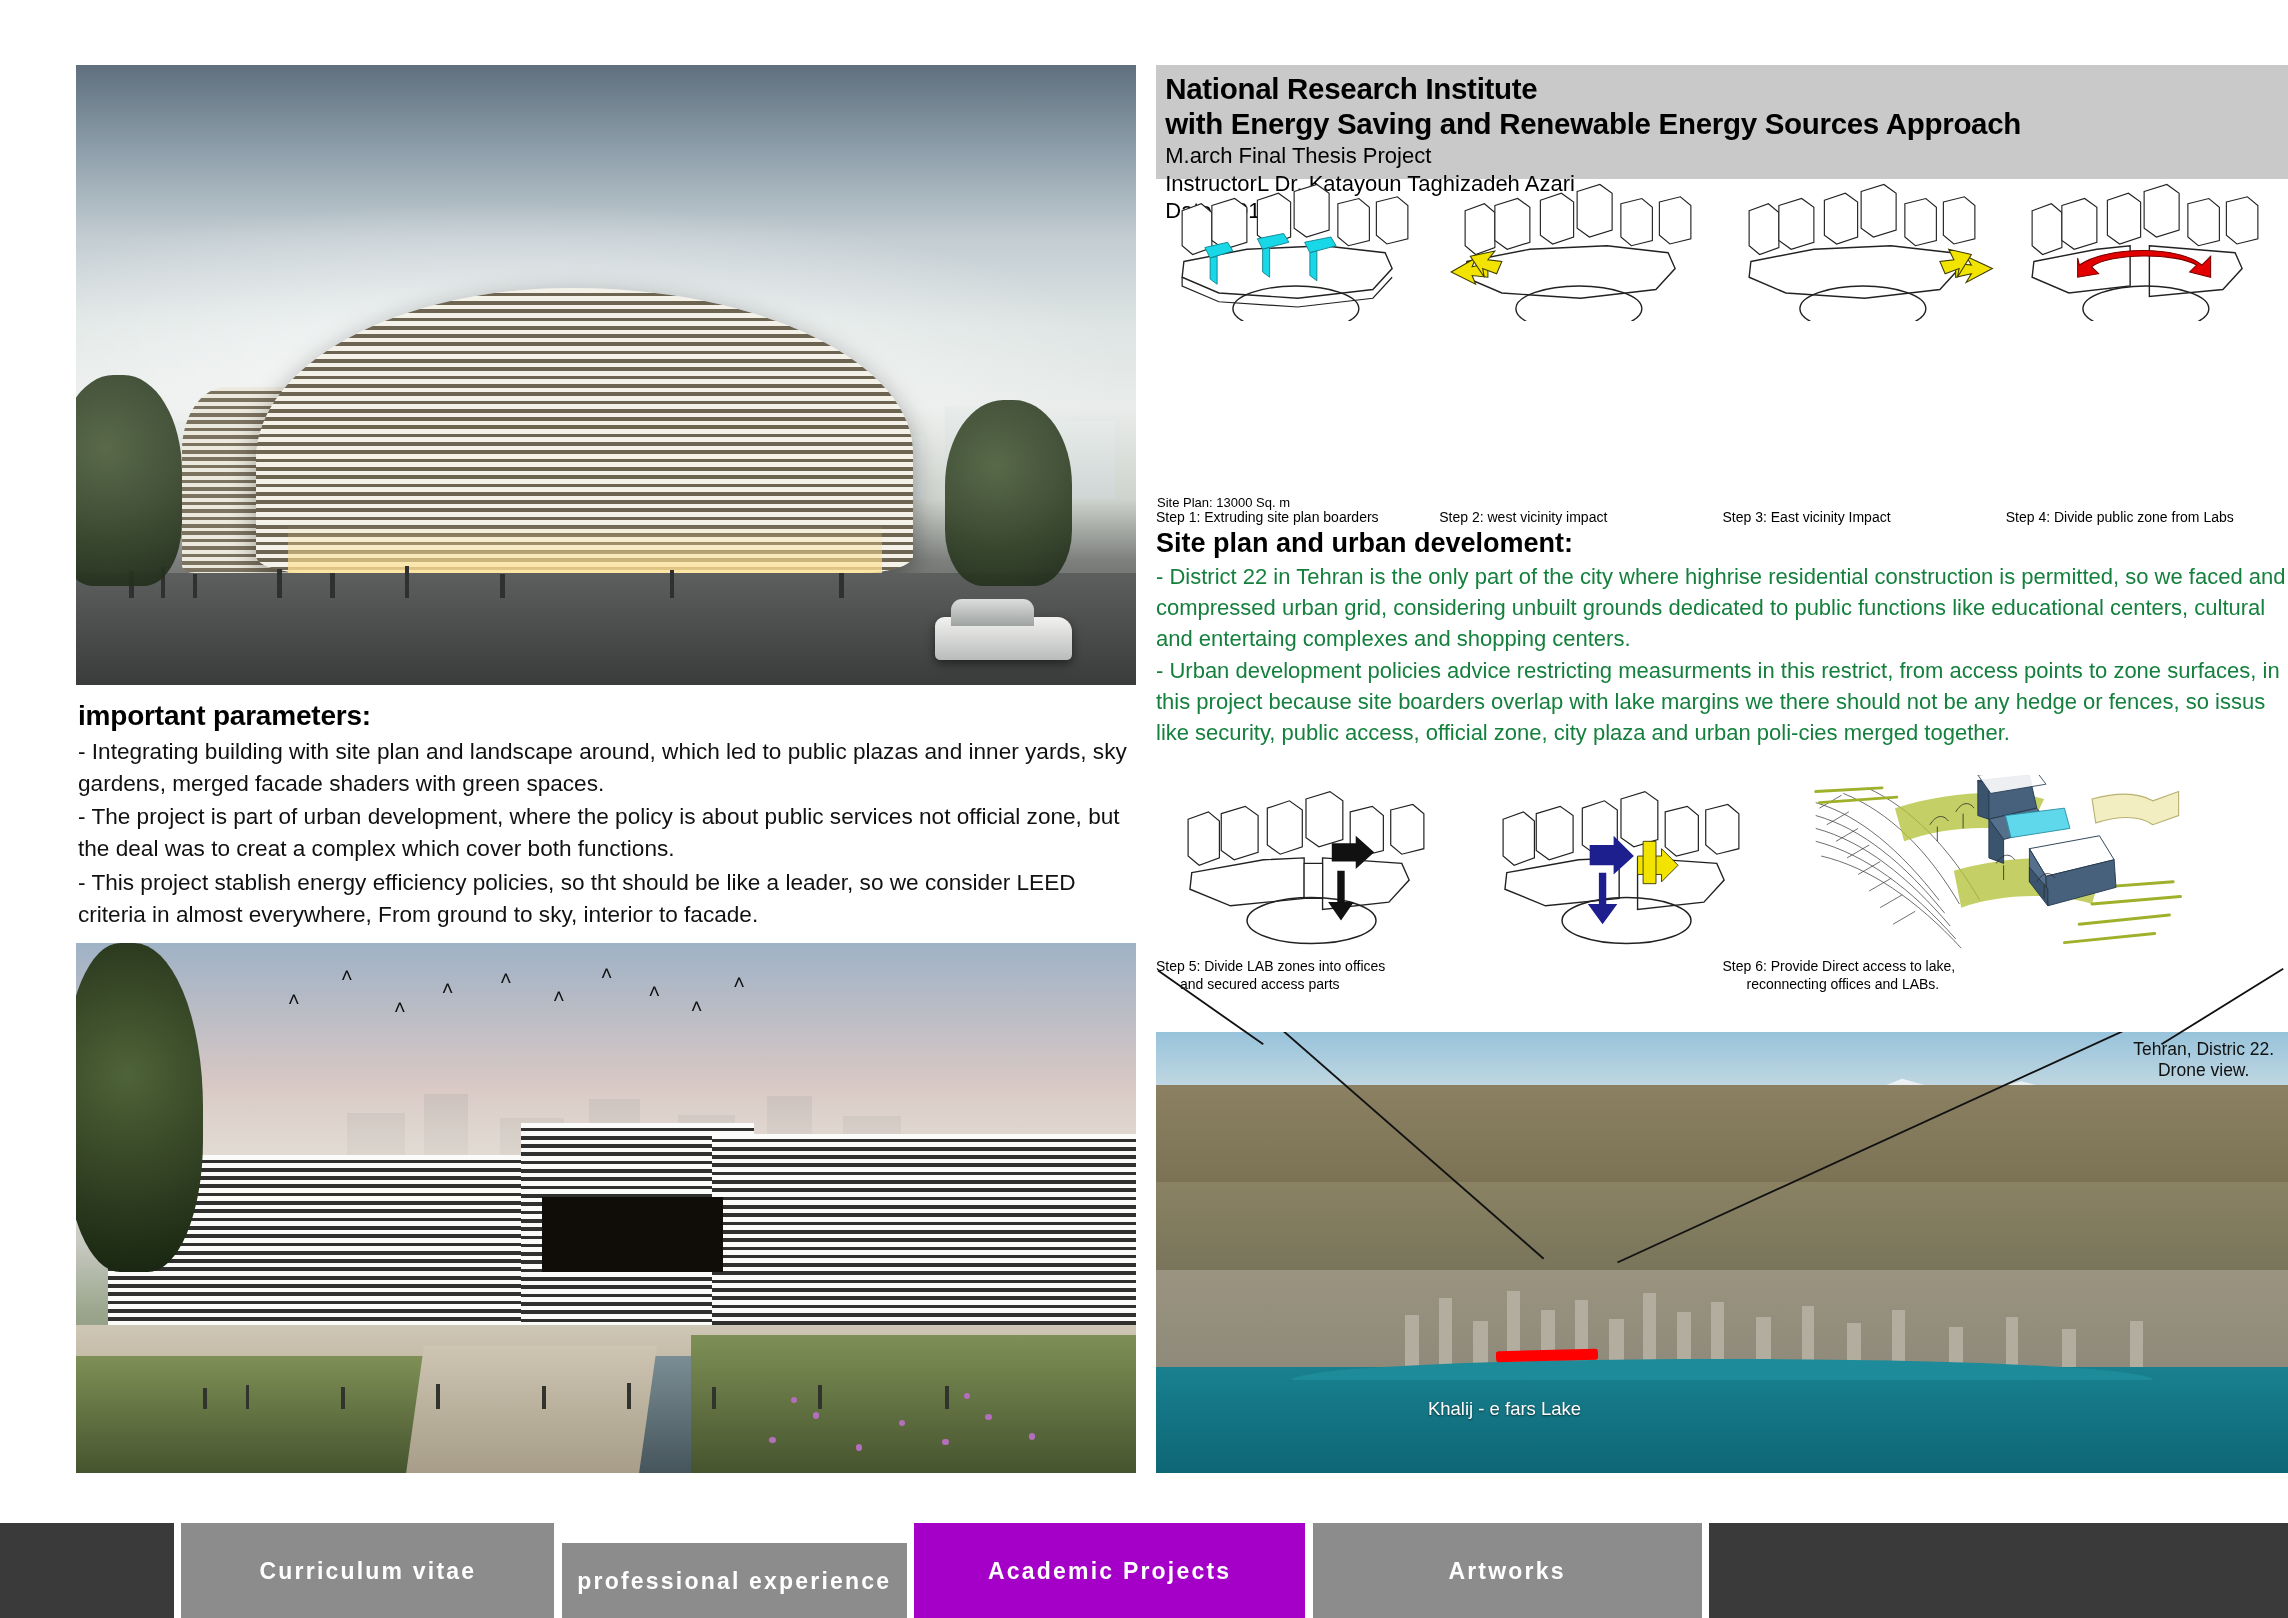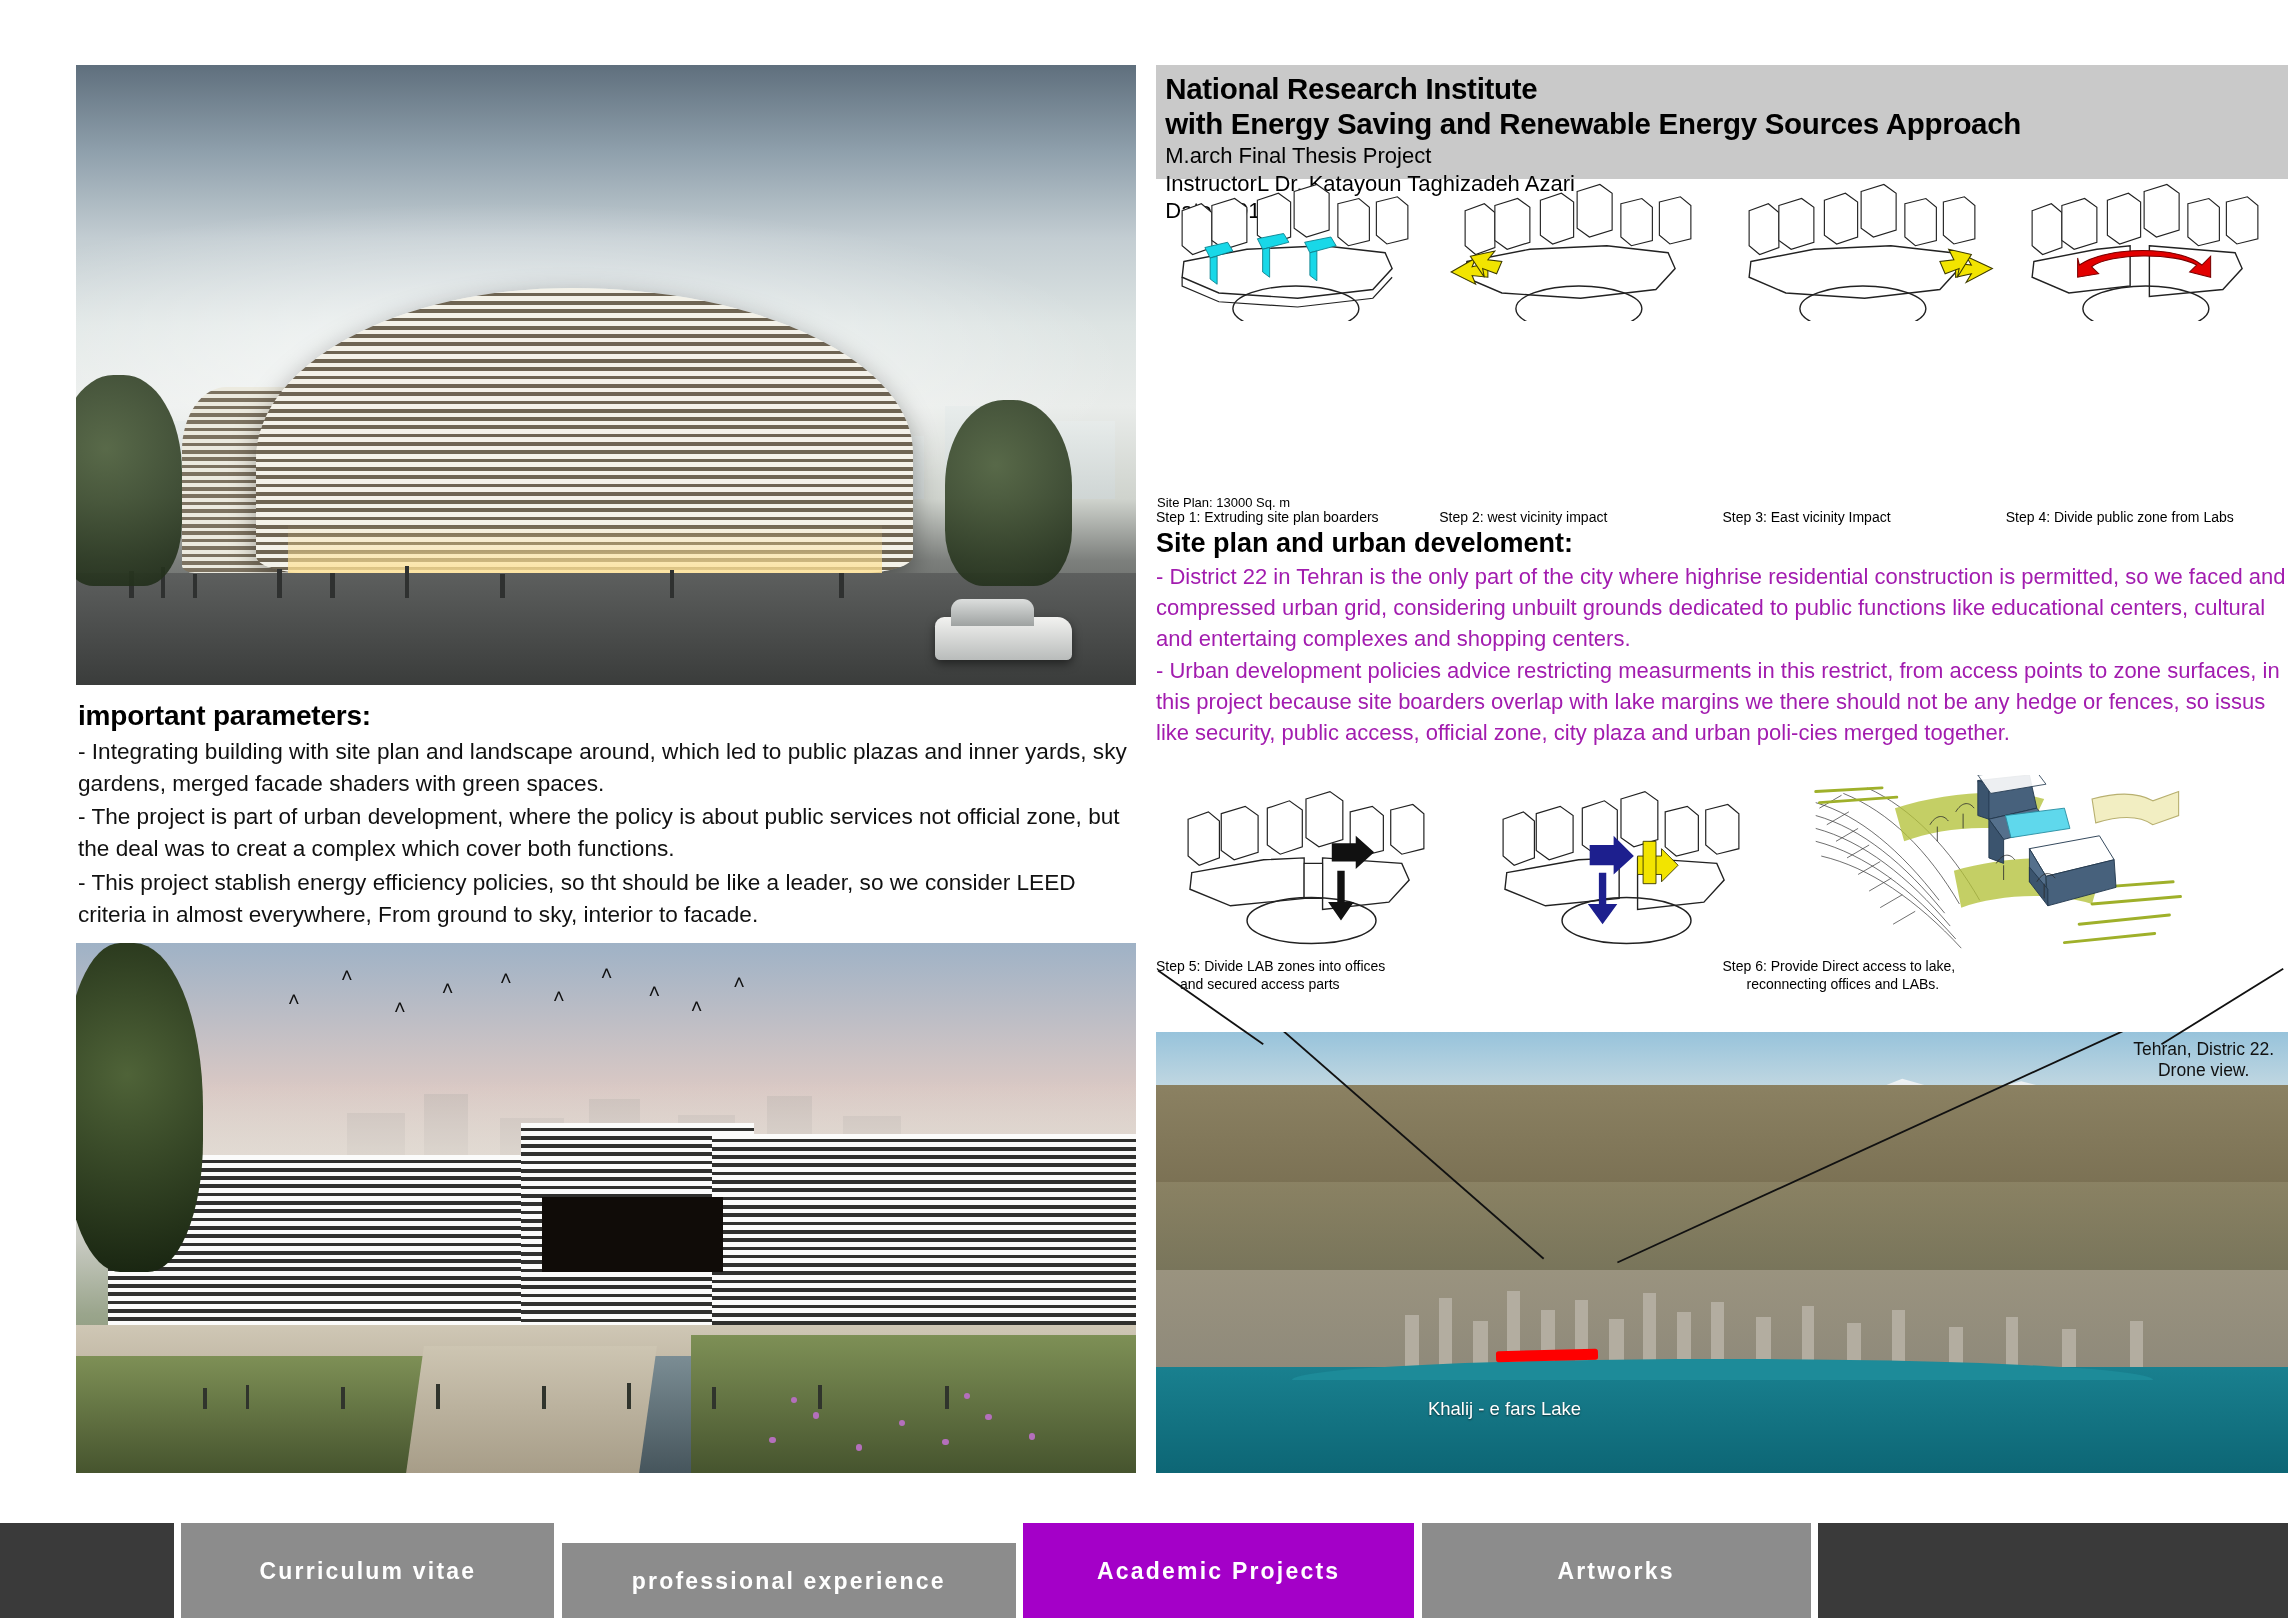--- a/index.html
+++ b/index.html
@@ -154,21 +154,21 @@
   .diagram svg { width: 100%; height: 100%; display:block; }
   .siteplan-note { position:absolute; left:1157px; top:495px; font-size:13px; color:#000; }
   .caps-row1 { position:absolute; left:1156px; top:509px; width:1133px; display:flex; }
   .caps-row1 > div { flex:1 1 0; font-size:14px; color:#000; }
   .caps-row2 { position:absolute; left:1156px; top:958px; width:1133px; display:flex; }
   .caps-row2 > div { flex:1 1 0; font-size:14px; color:#000; line-height:1.25; }
   .caps-row2 > div.w2 { flex: 1.6 1 0; }
 
   .site-text { position:absolute; left:1156px; top:528px; width:1133px; }
   .site-text h2 { font-size:27px; font-weight:700; color:#000; margin-bottom:1.8px; }
-  .site-text p { font-size:22px; line-height:1.42; color:#a21caf; }
+  .site-text p { font-size:22px; line-height:1.42; color:#15803d; }
 
   .drone {
     position:absolute; left:1156px; top:1032px;
     width:1133px; height:441px; overflow:hidden;
     background: linear-gradient(to bottom, #9fc6dc 0%, #b9cfd9 10%, #8d8466 18%, #7d7456 34%, #8a8066 48%, #9b9382 60%, #a8a290 70%, #1d7f8e 78%, #10707f 100%);
   }
   .dr-sky { position:absolute; left:0; top:0; width:100%; height:16%;
     background: linear-gradient(to bottom,#97c3db,#cddde3); }
   .dr-snow { position:absolute; right:6%; top:9%; width:42%; height:9%;
     background: linear-gradient(to bottom,#f4f7f9,#d6dde0);
@@ -207,21 +207,21 @@
   .nav-cap.left { width:174px; }
   .nav-cap.right { flex:1 1 auto; }
   .nav-item {
     background:#8c8c8c; color:#fff;
     display:flex; align-items:center; justify-content:center;
     font-size:23px; font-weight:700; letter-spacing:2.2px;
     text-align:center;
   }
   .nav-item.active { background:#a400c8; }
   .nav-cv { width:373px; }
-  .nav-pe { width:454px;margin-top:20px; }
+  .nav-pe { width:345px;margin-top:20px; }
   .nav-ap { width:391px; }
   .nav-ac { width:395px; }
   .nav-aw { width:389px; }
 </style>
 </head>
 <body>
 
 <div class="page">
 
   <div class="render-top">

